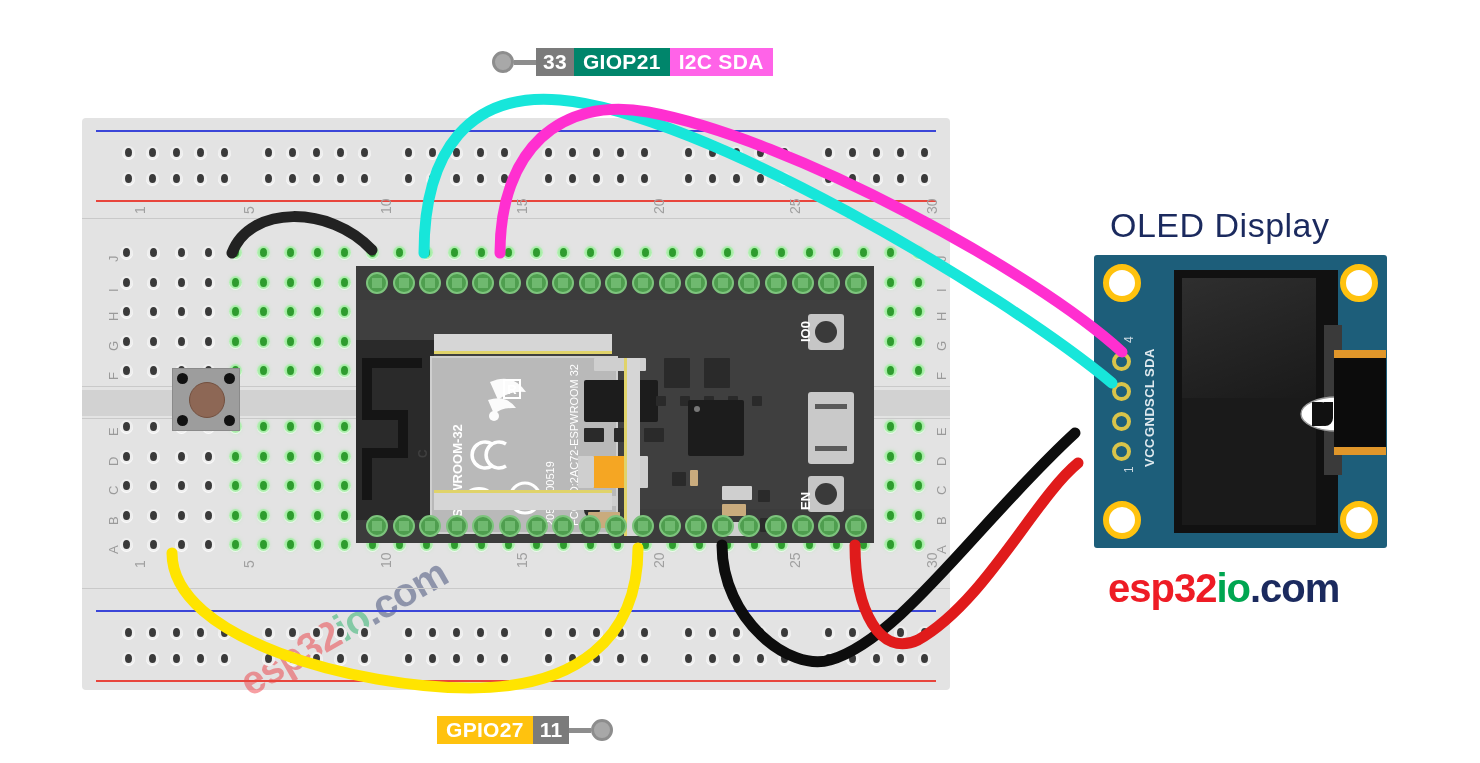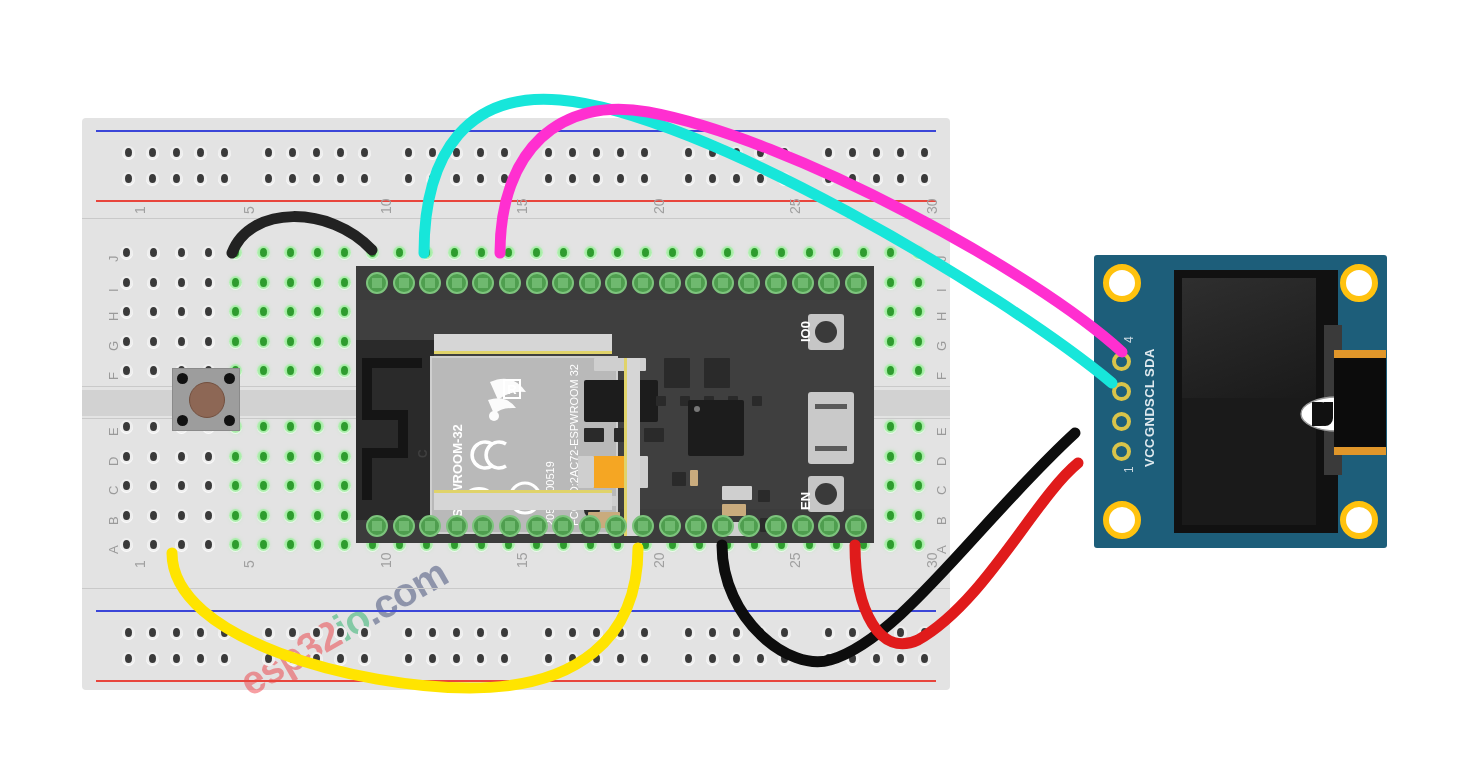--- a/index.html
+++ b/index.html
@@ -1714,33 +1714,50 @@
     <div class="pin" style="left:18px;top:187px;"></div>
 
     <span class="plbl" style="left:48px;top:122px;">SDA</span>
     <span class="plbl" style="left:48px;top:152px;">SCL</span>
     <span class="plbl" style="left:48px;top:182px;">GND</span>
     <span class="plbl" style="left:48px;top:212px;">VCC</span>
     <span class="pnum" style="left:28px;top:88px;">4</span>
     <span class="pnum" style="left:28px;top:218px;">1</span>
   </div>
 
-
+  <div id="oled-title">OLED Display</div>
+
+  <div id="brand">
+    <span class="a">esp32</span><span class="b">io</span><span class="c">.com</span>
+  </div>
 
   <svg class="layer" id="wire-layer">
 
     <path d="M722,545 C722,620 790,672 830,660 C900,640 980,520 1075,433" stroke="#0d0d0d" stroke-width="11" fill="none" stroke-linecap="round"></path>
 
     <path d="M855,545 C855,610 880,658 918,640 C985,602 1035,498 1078,463" stroke="#e01b1b" stroke-width="11" fill="none" stroke-linecap="round"></path>
 
     <path d="M424,253 C424,150 470,92 560,100 C700,112 1000,290 1112,383" stroke="#17e6da" stroke-width="11" fill="none" stroke-linecap="round"></path>
 
     <path d="M500,253 C500,150 560,96 648,112 C790,138 1035,272 1122,352" stroke="#ff2fd0" stroke-width="11" fill="none" stroke-linecap="round"></path>
 
     <path d="M172,553 C172,640 360,688 470,688 C575,688 638,640 638,548" stroke="#ffe400" stroke-width="11" fill="none" stroke-linecap="round"></path>
 
     <path d="M232,253 C250,205 330,205 372,250" stroke="#222222" stroke-width="11" fill="none" stroke-linecap="round"></path>
   </svg>
 
 
-
+  <div class="chip-row" style="left:492px;top:48px;">
+    <div class="chip-dot"></div>
+    <div class="chip-lead" style="width:22px;"></div>
+    <div class="chip num">33</div>
+    <div class="chip gpio">GIOP21</div>
+    <div class="chip fn-sda">I2C SDA</div>
+  </div>
+
+  <div class="chip-row" style="left:437px;top:716px;">
+    <div class="chip gpio-yellow">GPIO27</div>
+    <div class="chip num">11</div>
+    <div class="chip-lead" style="width:22px;"></div>
+    <div class="chip-dot"></div>
+  </div>
 
 </div>
 
 </body></html>

